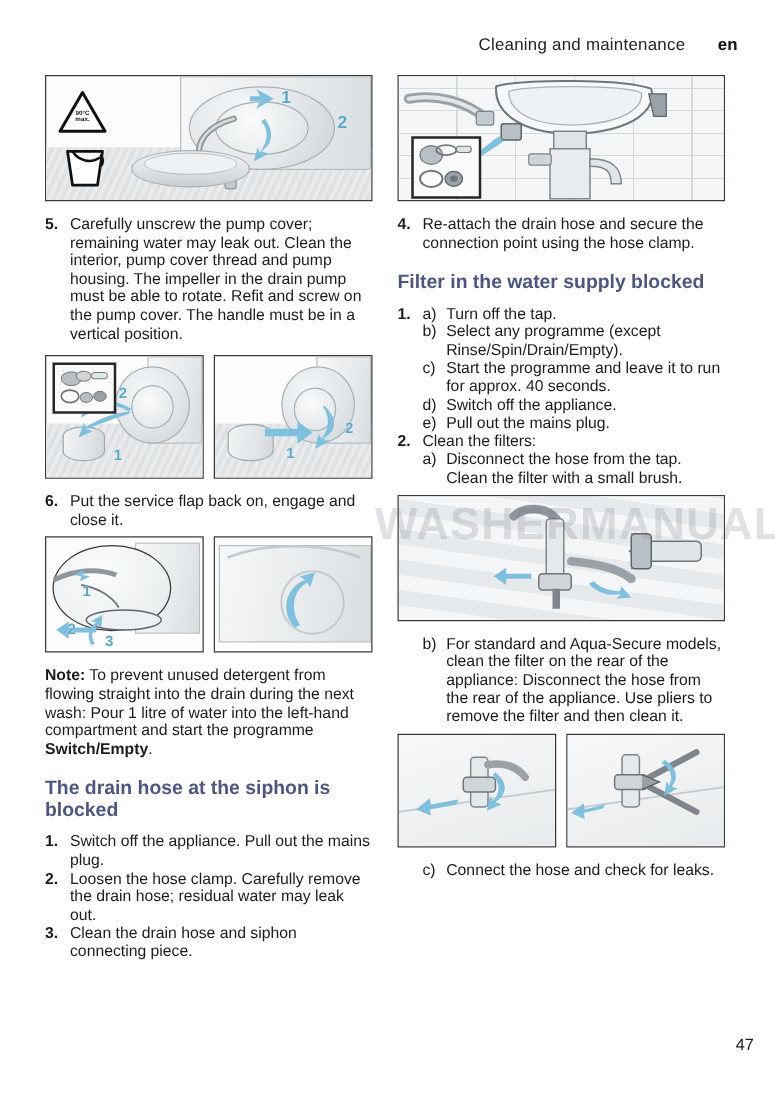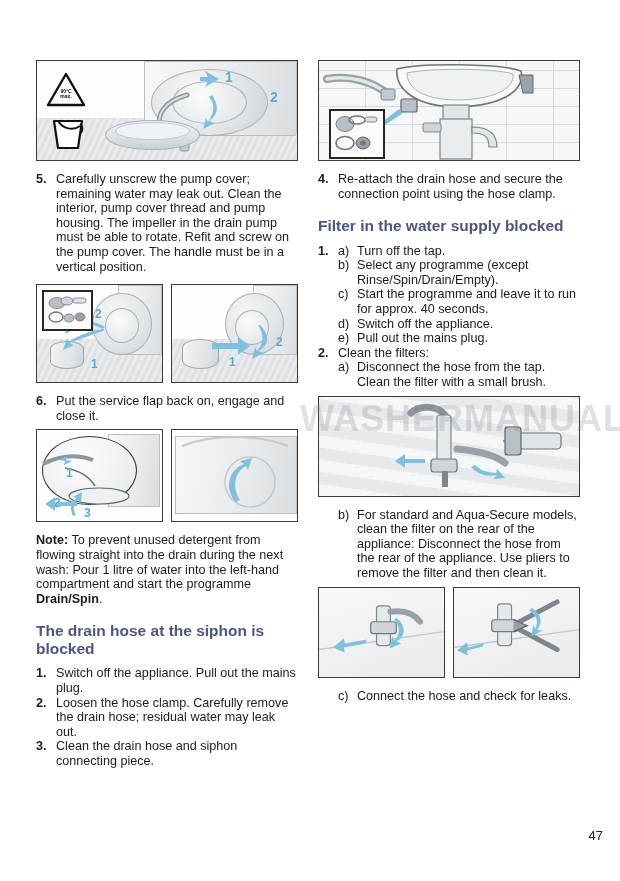--- a/index.html
+++ b/index.html
@@ -135,20 +135,24 @@
   .pagenum {
     position:absolute; right:17px; bottom:38px;
     font-size:13px; color:#222;
   }
 </style>
 </head>
 <body>
 
 <div class="page">
 
+  <div class="header">
+    <span class="header-title">Cleaning and maintenance</span>
+    <span class="header-lang">en</span>
+  </div>
 
   <div class="col col-left">
 
     <div class="fig" style="height:101px;">
       <div class="fig-inner">
         <div class="floor" style="height:42%;"></div>
 
         <div class="machine" style="right:0; top:0; width:58%; height:74%; border-radius:0 0 3px 3px;"></div>
 
         <div class="drum" style="left:44%; top:8%; width:44%; height:66%;"></div>
@@ -272,21 +276,21 @@
           <svg class="fig-inner" viewBox="0 0 125 93" preserveAspectRatio="none">
             <path d="M10 16 C40 4 86 4 116 16" stroke="#c3cacf" stroke-width="2" fill="none"></path>
             <circle cx="78" cy="52" r="25" fill="none" stroke="#c3cacf" stroke-width="1.6"></circle>
             <path d="M64 72 C52 60 56 40 72 34 l-4 -3 12 -3 -4 12 -2 -4 C62 42 60 58 68 70 z" fill="#7fc0de"></path>
           </svg>
         </div>
       </div>
     </div>
 
     <div class="note para">
-      <b>Note:</b><span> To prevent unused detergent from flowing straight into the drain during the next wash: Pour 1 litre of water into the left-hand compartment and start the programme </span><b>Drain/Spin</b><span>.</span>
+      <b>Note:</b><span> To prevent unused detergent from flowing straight into the drain during the next wash: Pour 1 litre of water into the left-hand compartment and start the programme </span><b>Switch/Empty</b><span>.</span>
     </div>
 
     <h2 class="section">The drain hose at the siphon is blocked</h2>
 
     <ol class="steps">
       <li>
         <span class="num">1.</span>
         <span class="body">Switch off the appliance. Pull out the mains plug.</span>
       </li>
       <li>

